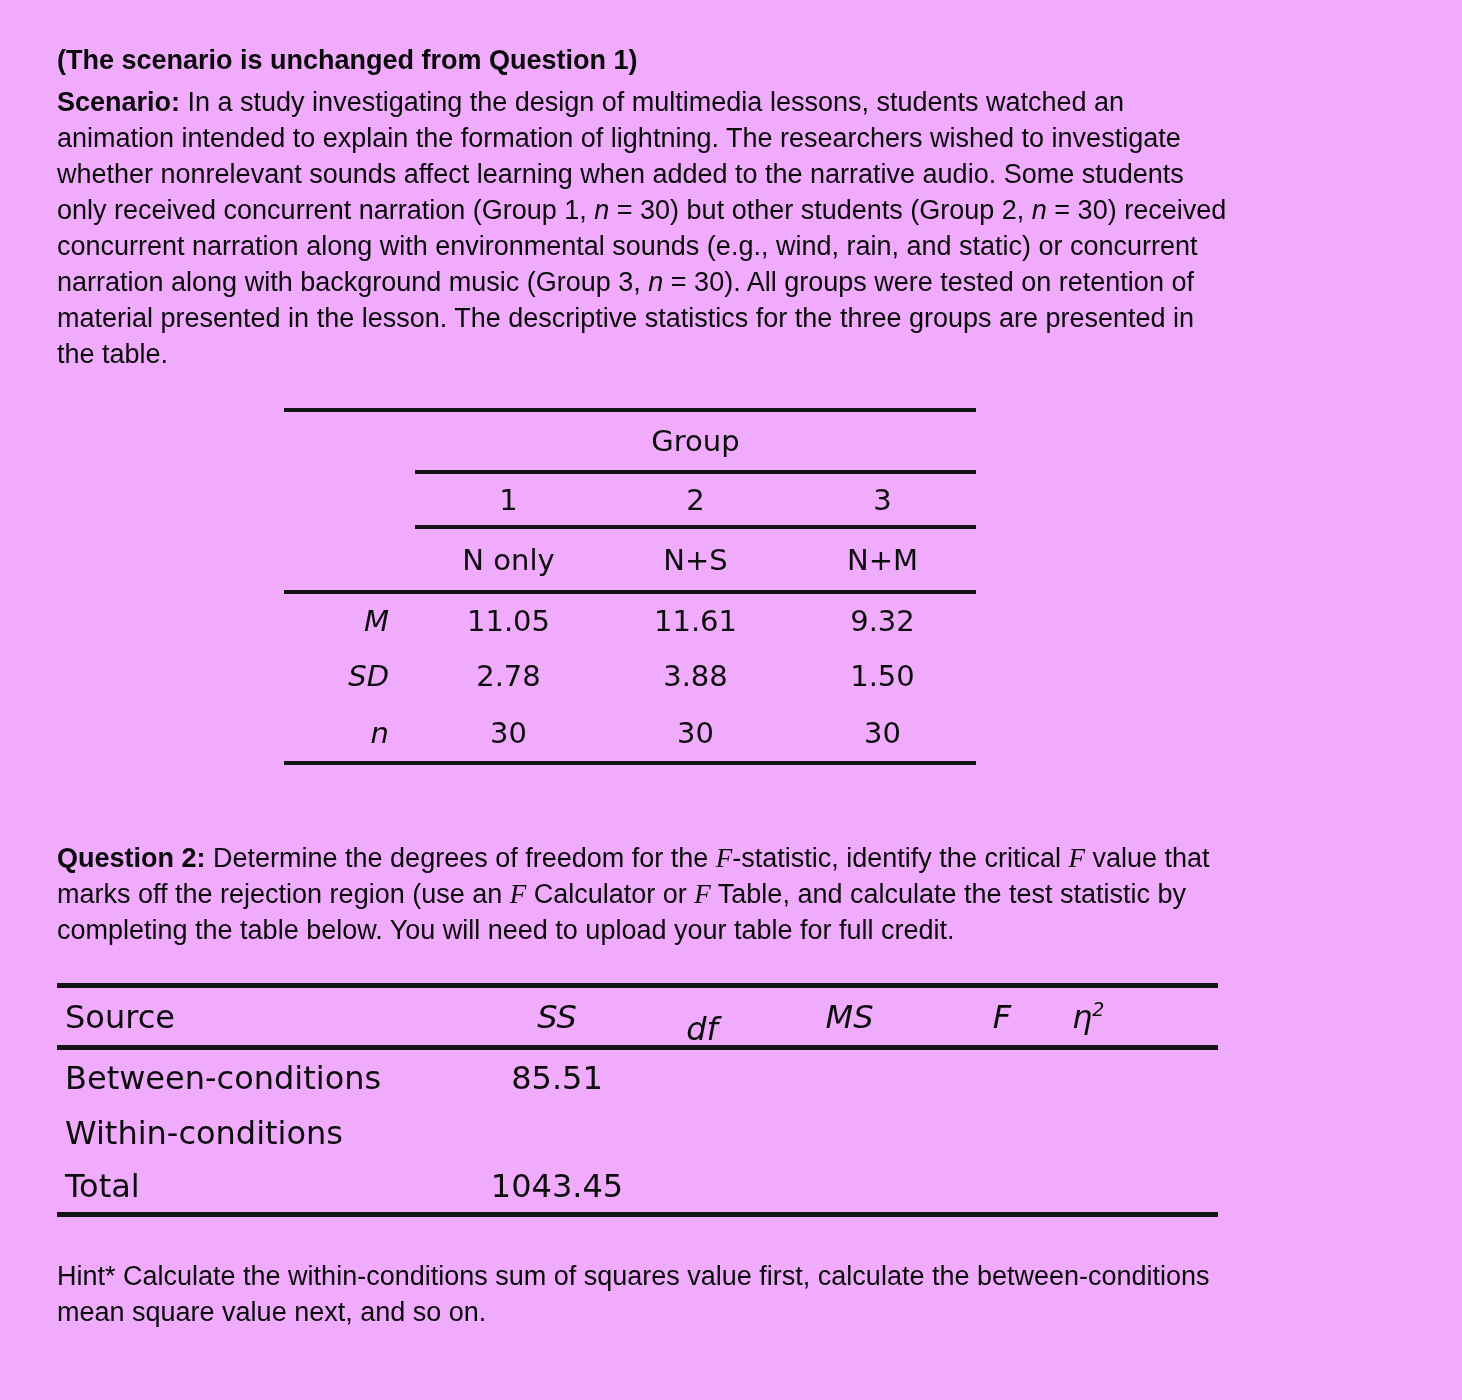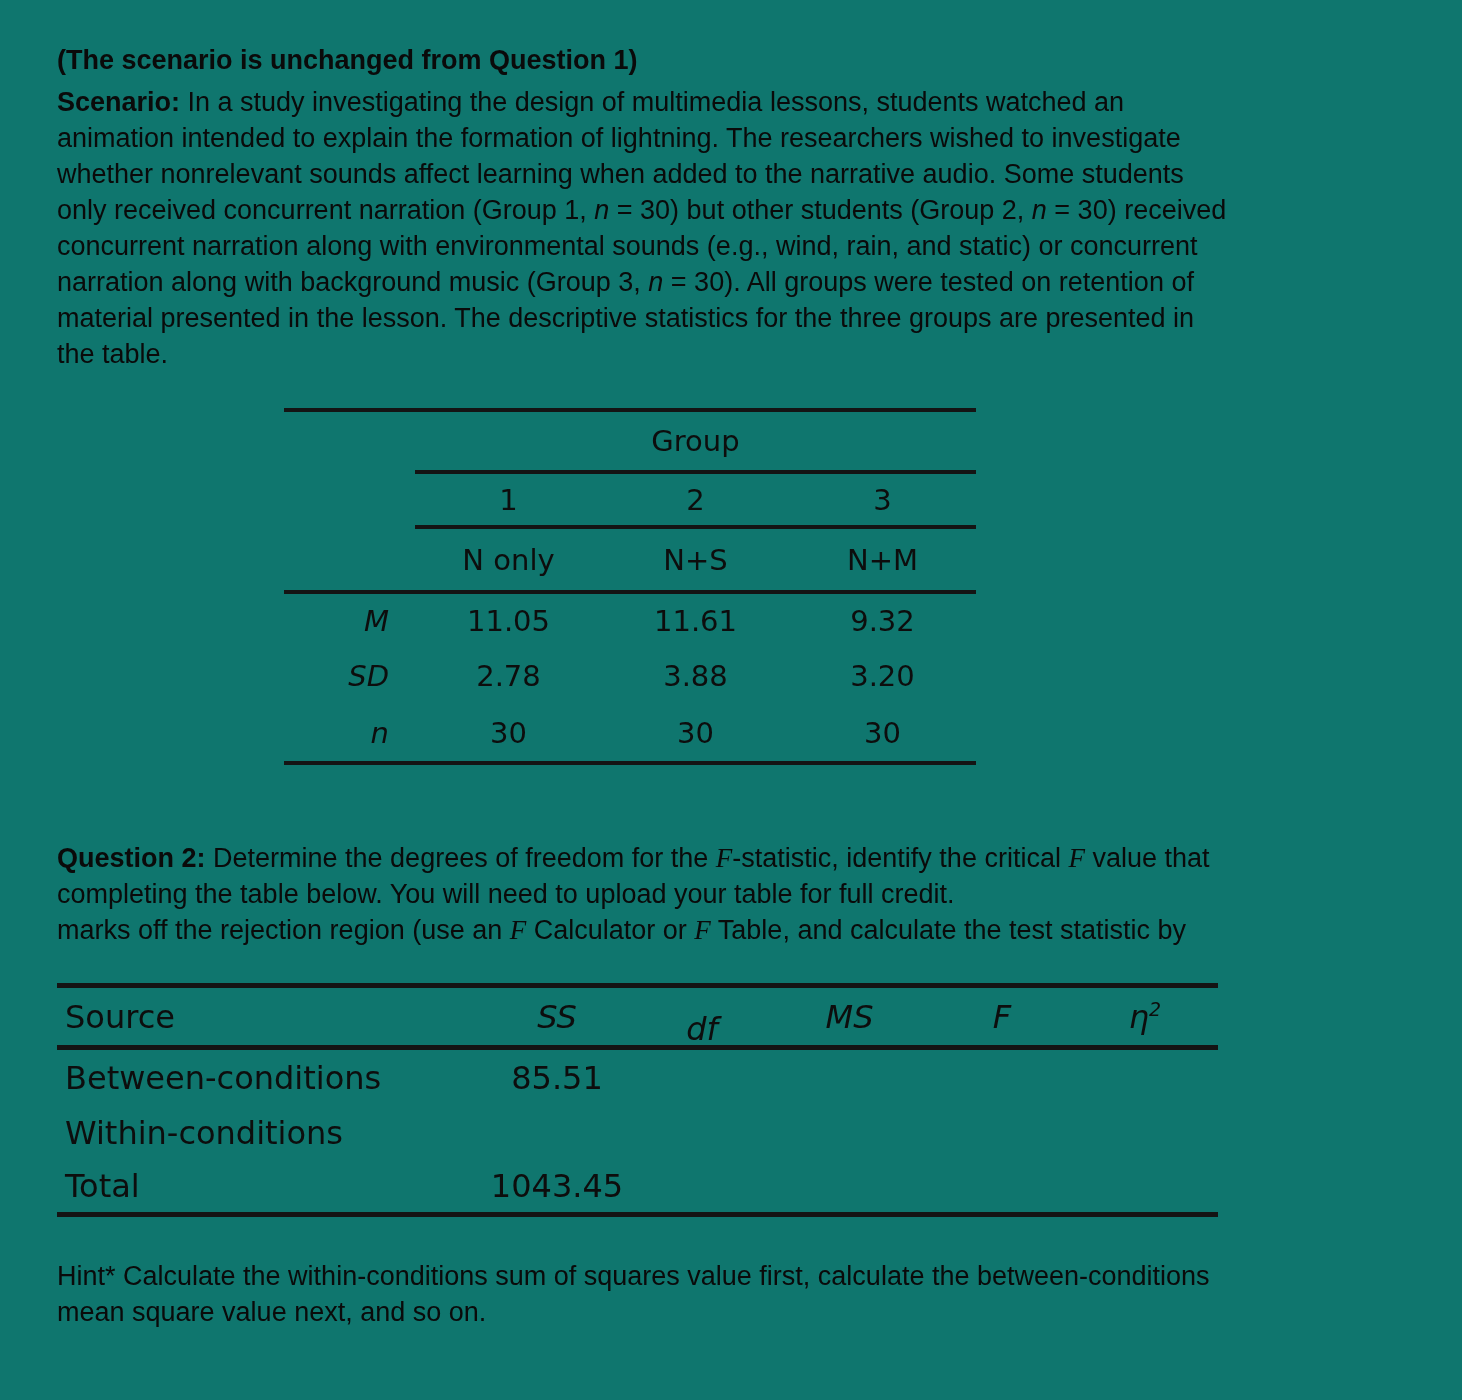--- a/index.html
+++ b/index.html
@@ -1,20 +1,20 @@
 <!DOCTYPE html>
 <html><head>
 <meta charset="utf-8">
 <style>
   * { margin:0; padding:0; box-sizing:border-box; }
   html,body { background:#ffffff; }
   .page {
     position:relative;
     width:1462px; height:1400px;
-    background:#0f766e;
+    background:#f0abfc;
     color:#0a0a0a;
     font-family:"Liberation Sans", sans-serif;
     overflow:hidden;
   }
   .line {
     white-space:nowrap;
     font-size:27px;
     line-height:36px;
   }
   .seg-b { font-weight:700; }
@@ -62,21 +62,21 @@
   .t2-row { display:flex; align-items:center; }
   .t2-head { height:57px; }
   .t2-r1 { height:55px; }
   .t2-r2 { height:55px; }
   .t2-r3 { height:52px; }
   .c-source { width:420px; padding-left:8px; }
   .c-ss  { width:160px; text-align:center; }
   .c-df  { width:130px; text-align:center;margin-top:24px; }
   .c-ms  { width:165px; text-align:center; }
   .c-f   { width:140px; text-align:center; }
-  .c-eta { width:146px; text-align:center; }
+  .c-eta { width:146px; }
   .t2-head .c-ss, .t2-head .c-df, .t2-head .c-ms,
   .t2-head .c-f, .t2-head .c-eta { font-style:italic; }
   .t2-head sup { font-size:19px; vertical-align:super; line-height:0; }
 </style>
 </head>
 <body>
 
 <div class="page">
 
   <div class="heading"><span class="seg-b">(The scenario is unchanged from Question 1)</span></div>
@@ -115,35 +115,35 @@
     <div class="t1-row h-data1">
       <div class="t1-labelcell">M</div>
       <div class="t1-cell">11.05</div>
       <div class="t1-cell">11.61</div>
       <div class="t1-cell">9.32</div>
     </div>
     <div class="t1-row h-data2">
       <div class="t1-labelcell">SD</div>
       <div class="t1-cell">2.78</div>
       <div class="t1-cell">3.88</div>
-      <div class="t1-cell">3.20</div>
+      <div class="t1-cell">1.50</div>
     </div>
     <div class="t1-row h-data3">
       <div class="t1-labelcell">n</div>
       <div class="t1-cell">30</div>
       <div class="t1-cell">30</div>
       <div class="t1-cell">30</div>
     </div>
     <div class="rule"></div>
   </div>
 
   <div class="question">
     <div class="line"><span class="seg-b">Question 2:</span><span> Determine the degrees of freedom for the </span><span class="seg-si">F</span><span>-statistic, identify the critical </span><span class="seg-si">F</span><span> value that</span></div>
+    <div class="line"><span>marks off the rejection region (use an </span><span class="seg-si">F</span><span> Calculator or </span><span class="seg-si">F</span><span> Table, and calculate the test statistic by</span></div>
     <div class="line"><span>completing the table below. You will need to upload your table for full credit.</span></div>
-    <div class="line"><span>marks off the rejection region (use an </span><span class="seg-si">F</span><span> Calculator or </span><span class="seg-si">F</span><span> Table, and calculate the test statistic by</span></div>
   </div>
 
   <div class="t2">
     <div class="rule"></div>
     <div class="t2-row t2-head">
       <div class="c-source">Source</div>
       <div class="c-ss">SS</div>
       <div class="c-df">df</div>
       <div class="c-ms">MS</div>
       <div class="c-f">F</div>

